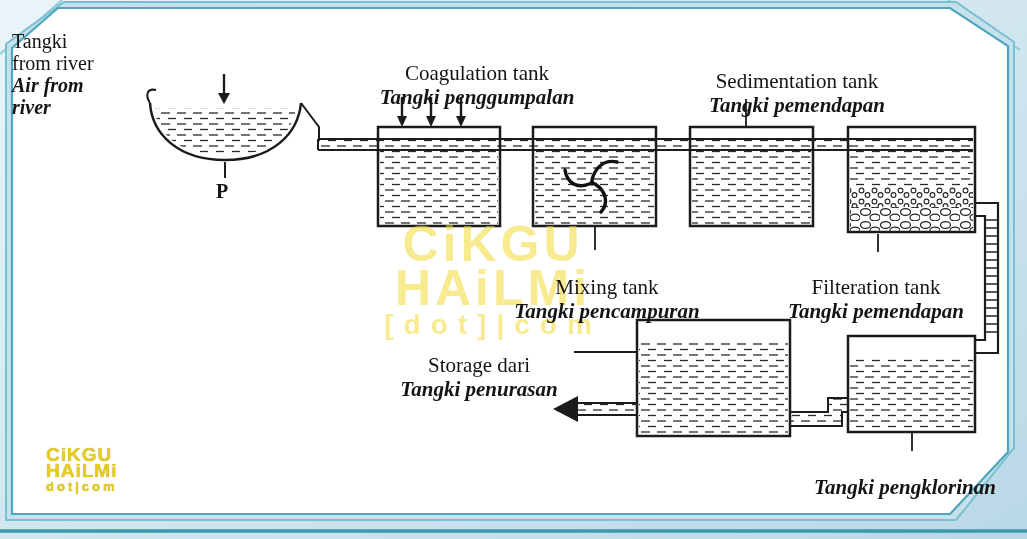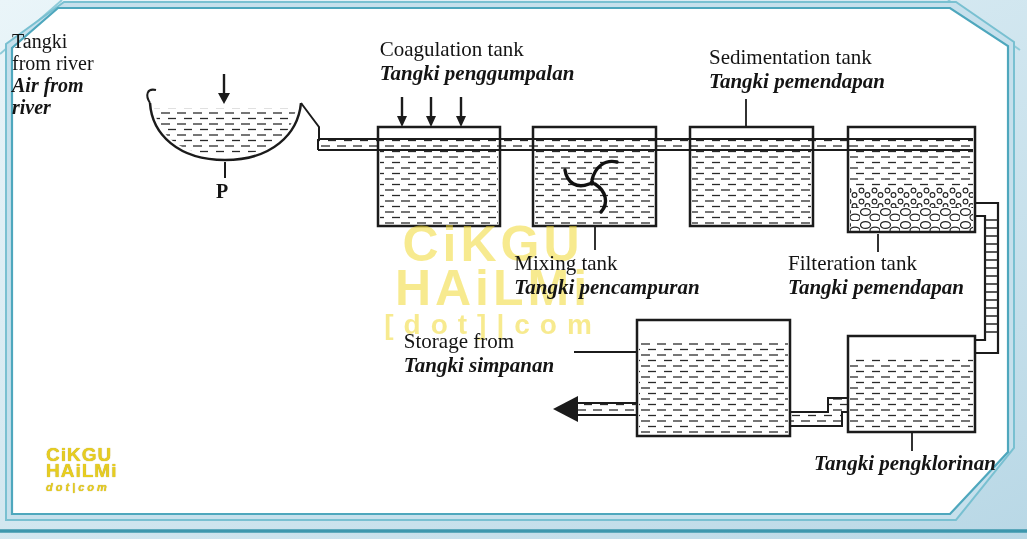--- a/index.html
+++ b/index.html
@@ -3,36 +3,36 @@
 <meta charset="utf-8">
 <style>
   html,body{margin:0;padding:0;background:#f2f7fa;}
   .stage{position:relative;width:1027px;height:539px;overflow:hidden;
          font-family:"Liberation Serif",serif;}
   .layer{position:absolute;inset:0;width:100%;height:100%;}
 
   
   .lbl{position:absolute;font-family:"Liberation Serif",serif;font-size:21px;
        color:#141414;line-height:1.12;white-space:nowrap;}
-  .lbl.center{transform:translateX(-50%);}
+  .lbl.center{transform:translateX(-50%);text-align:center;margin-top:24px;}
   .lbl .ms{font-style:italic;font-weight:700;}
   .lbl.source{font-size:20px;line-height:1.1;}
   .lbl.pump{font-weight:700;font-size:20px;}
 
   
   .wm-center{position:absolute;left:493px;top:222px;transform:translateX(-50%);
      text-align:center;font-family:"Liberation Sans",sans-serif;font-weight:800;
      color:#f2da35;opacity:.55;letter-spacing:4px;}
   .wm-center .wm-big{font-size:50px;line-height:44px;}
   .wm-center .wm-small{font-size:28px;line-height:30px;letter-spacing:10px;}
   .wm-corner{position:absolute;left:46px;top:447px;
      font-family:"Liberation Sans",sans-serif;font-weight:800;color:#e6cb15;
      opacity:.95;letter-spacing:1px;font-size:19px;line-height:16px;
      text-shadow:0 0 1px #a08900;}
-  .wm-corner .wm-small{font-size:11px;letter-spacing:3px;font-style:italic;}
+  .wm-corner .wm-small{font-size:13px;letter-spacing:3px;}
 </style>
 </head>
 <body>
 
 <div class="stage">
 
   <svg class="layer" viewBox="0 0 1027 539">
     <defs>
       <linearGradient id="bgGrad" x1="0" y1="0" x2="1" y2="1">
         <stop offset="0" stop-color="#eaf5f9"></stop>
@@ -203,22 +203,22 @@
       <div class="en">Mixing tank</div>
       <div class="ms">Tangki pencampuran</div>
     </div>
 
     <div class="lbl center" style="left:876px;top:252px">
       <div class="en">Filteration tank</div>
       <div class="ms">Tangki pemendapan</div>
     </div>
 
     <div class="lbl center" style="left:479px;top:330px">
-      <div class="en">Storage from</div>
-      <div class="ms">Tangki simpanan</div>
+      <div class="en">Storage dari</div>
+      <div class="ms">Tangki penurasan</div>
     </div>
 
     <div class="lbl center" style="left:905px;top:452px">
       <div class="ms">Tangki pengklorinan</div>
     </div>
 
   </div>
 </div>
 
 </body></html>

